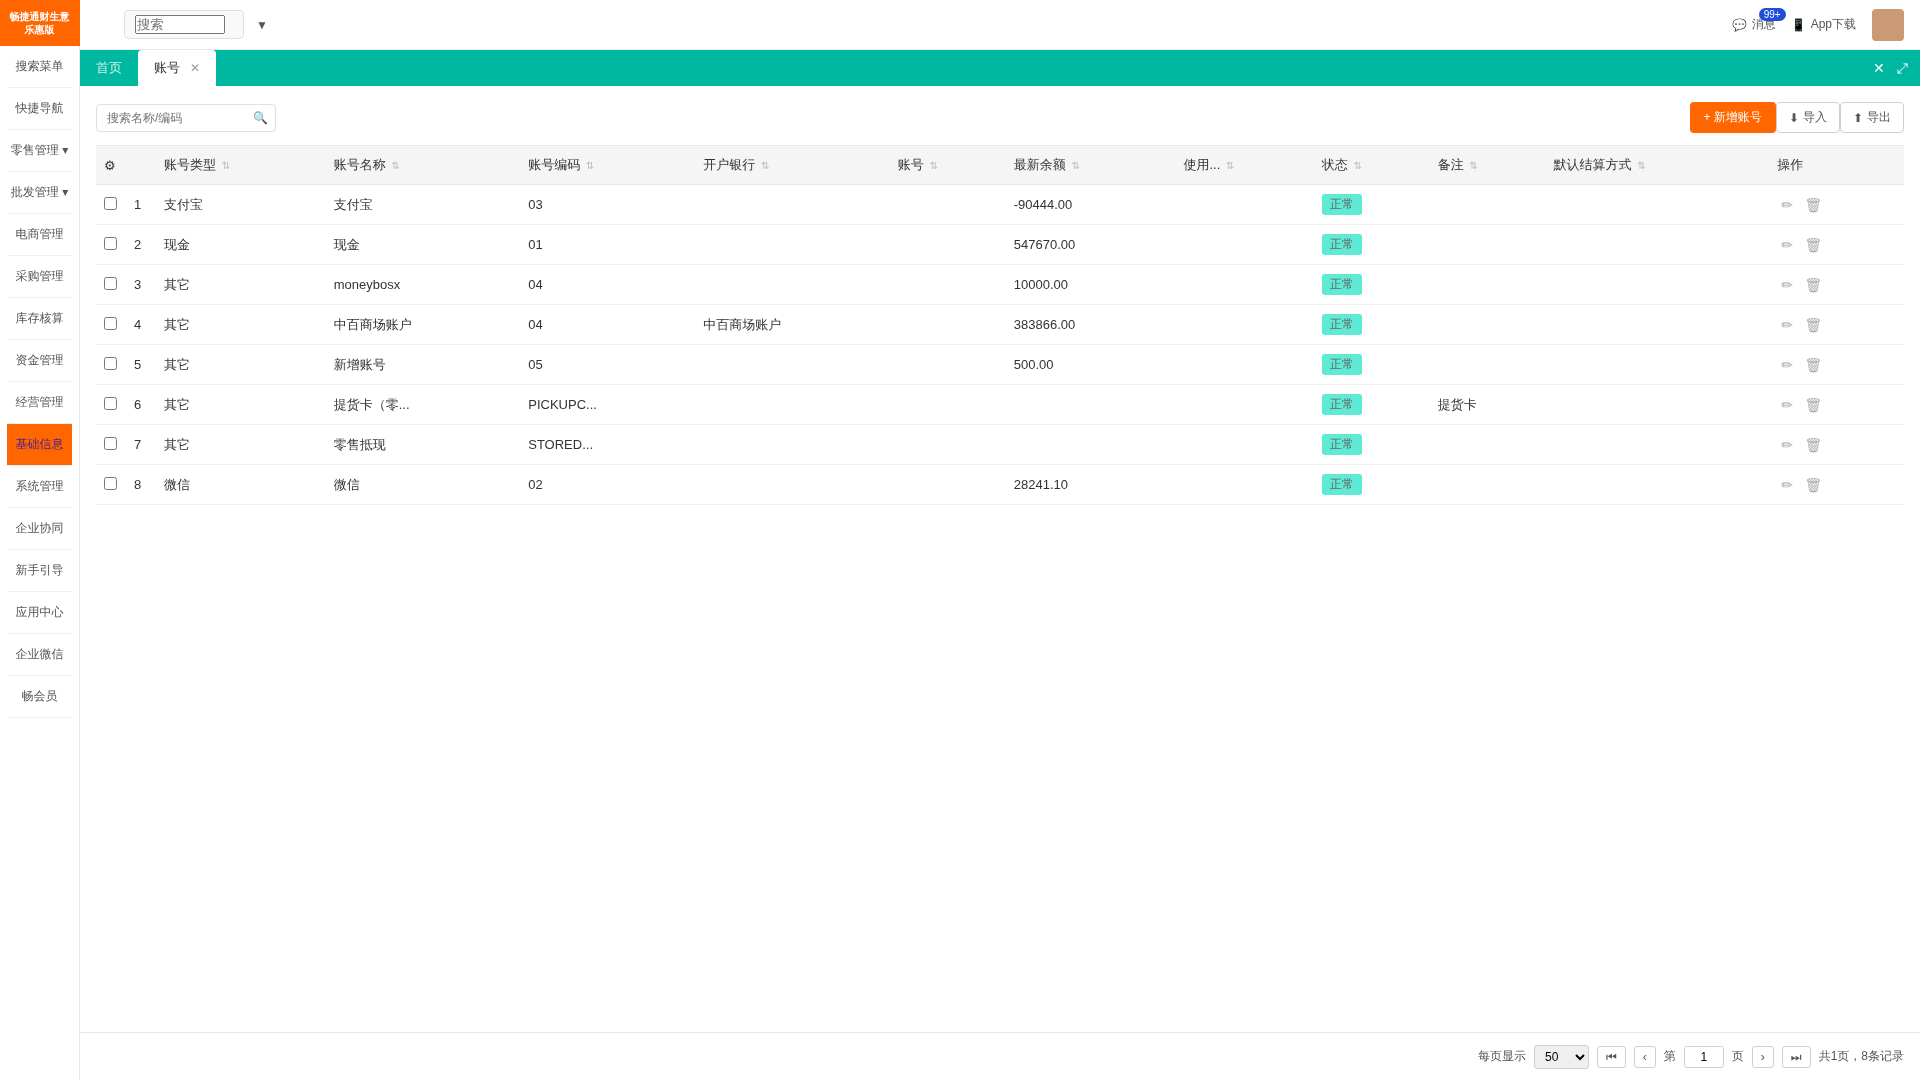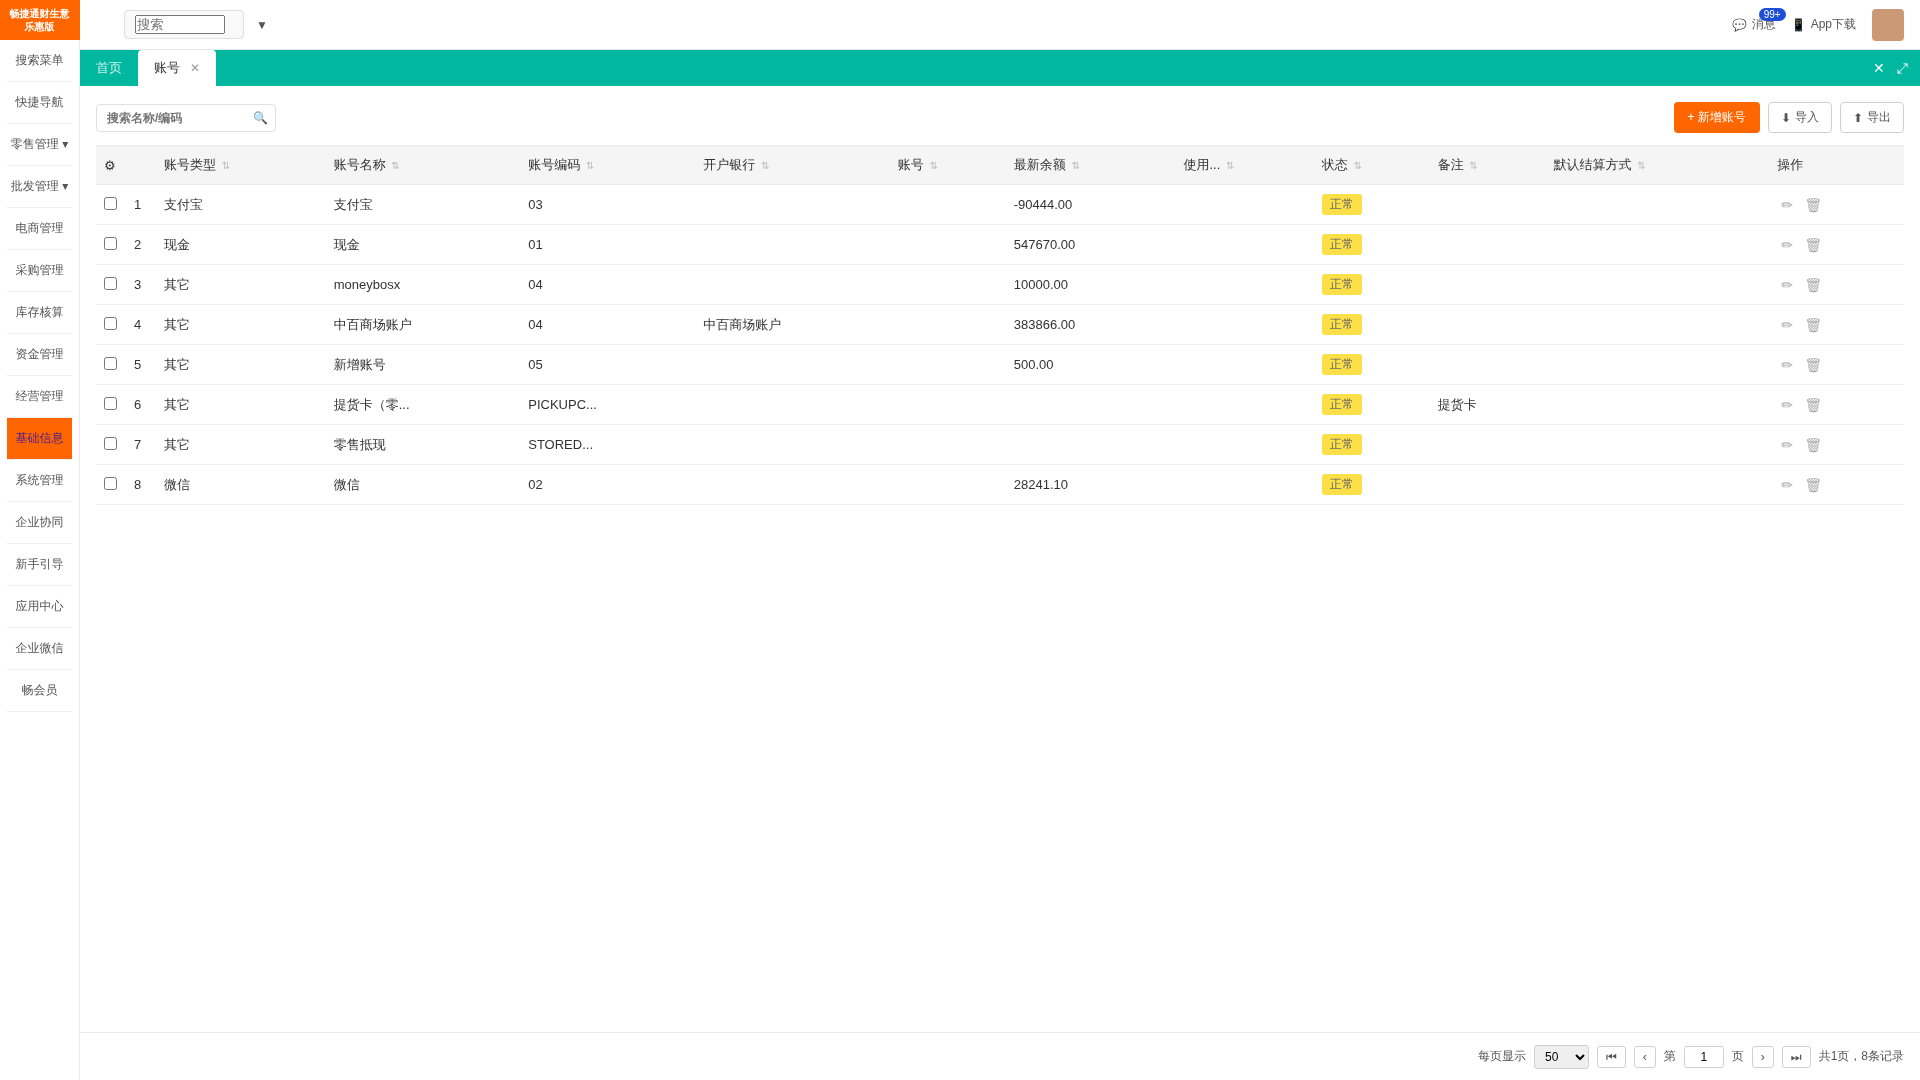--- a/index.html
+++ b/index.html
@@ -11,21 +11,21 @@
       background: #fff;
       display: flex;
       flex-direction: column;
       align-items: center;
       border-right: 1px solid #e8e8e8;
       height: 100%;
       flex-shrink: 0;
     }
     .sidebar-logo {
       width: 80px;
-      height: 40px;
+      height: 46px;
       background: #ff6600;
       display: flex;
       align-items: center;
       justify-content: center;
       color: white;
       font-size: 11px;
       font-weight: bold;
     }
     .sidebar-logo-text { text-align: center; line-height: 1.3; }
     .sidebar-item {
@@ -160,23 +160,22 @@
       align-items: center;
       gap: 6px;
     }
     .search-box input {
       border: none;
       outline: none;
       font-size: 12px;
       color: #333;
       width: 140px;
       background: transparent;
-      font-weight: bold;
-    }
-    .toolbar-right { display: flex; align-items: center; gap: 8px; }
+    }
+    .toolbar-right { display: flex; align-items: center; }
     .btn-primary {
       background: #ff6600;
       color: white;
       border: none;
       border-radius: 4px;
       padding: 7px 14px;
       cursor: pointer;
       font-size: 12px;
       display: flex;
       align-items: center;
@@ -214,21 +213,21 @@
     .data-table th .sort-icon { color: #bbb; font-size: 10px; margin-left: 2px; }
     .data-table td {
       padding: 9px 8px;
       border-bottom: 1px solid #f0f0f0;
       color: #333;
       white-space: nowrap;
     }
     .settings-col { width: 30px; text-align: center; }
     .status-badge {
       display: inline-block;
-      background: #fde047;
+      background: #5eead4;
       color: #666;
       border-radius: 3px;
       padding: 2px 8px;
       font-size: 12px;
     }
     .action-btn {
       background: none;
       border: none;
       cursor: pointer;
       color: #aaa;

